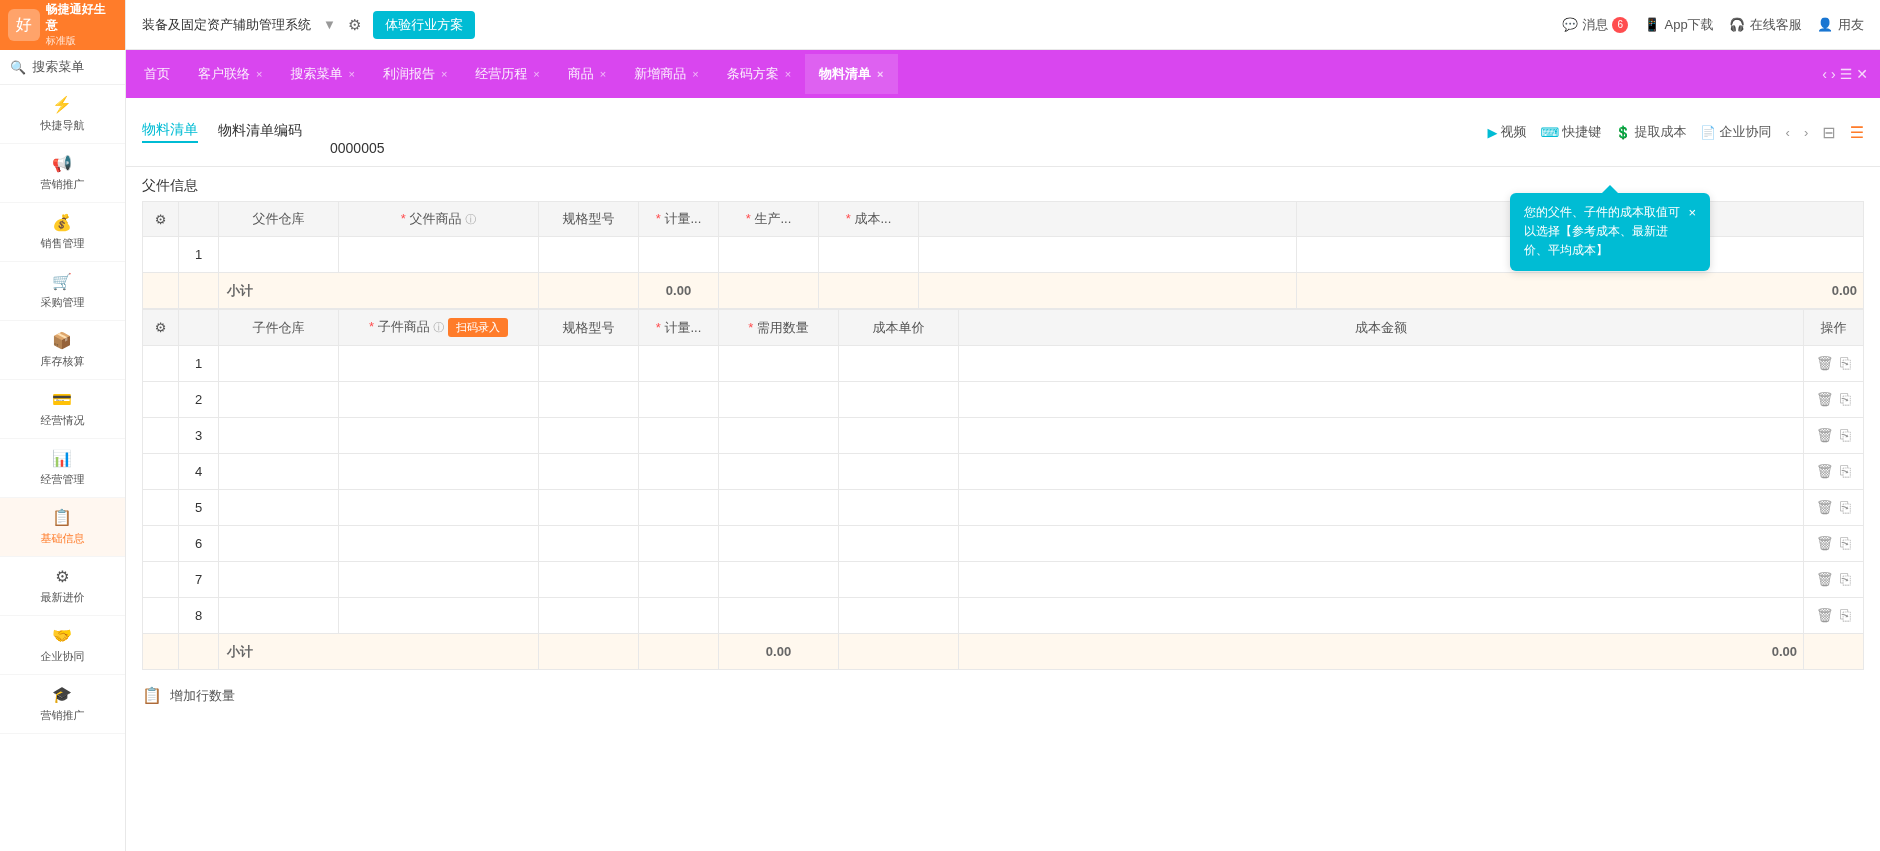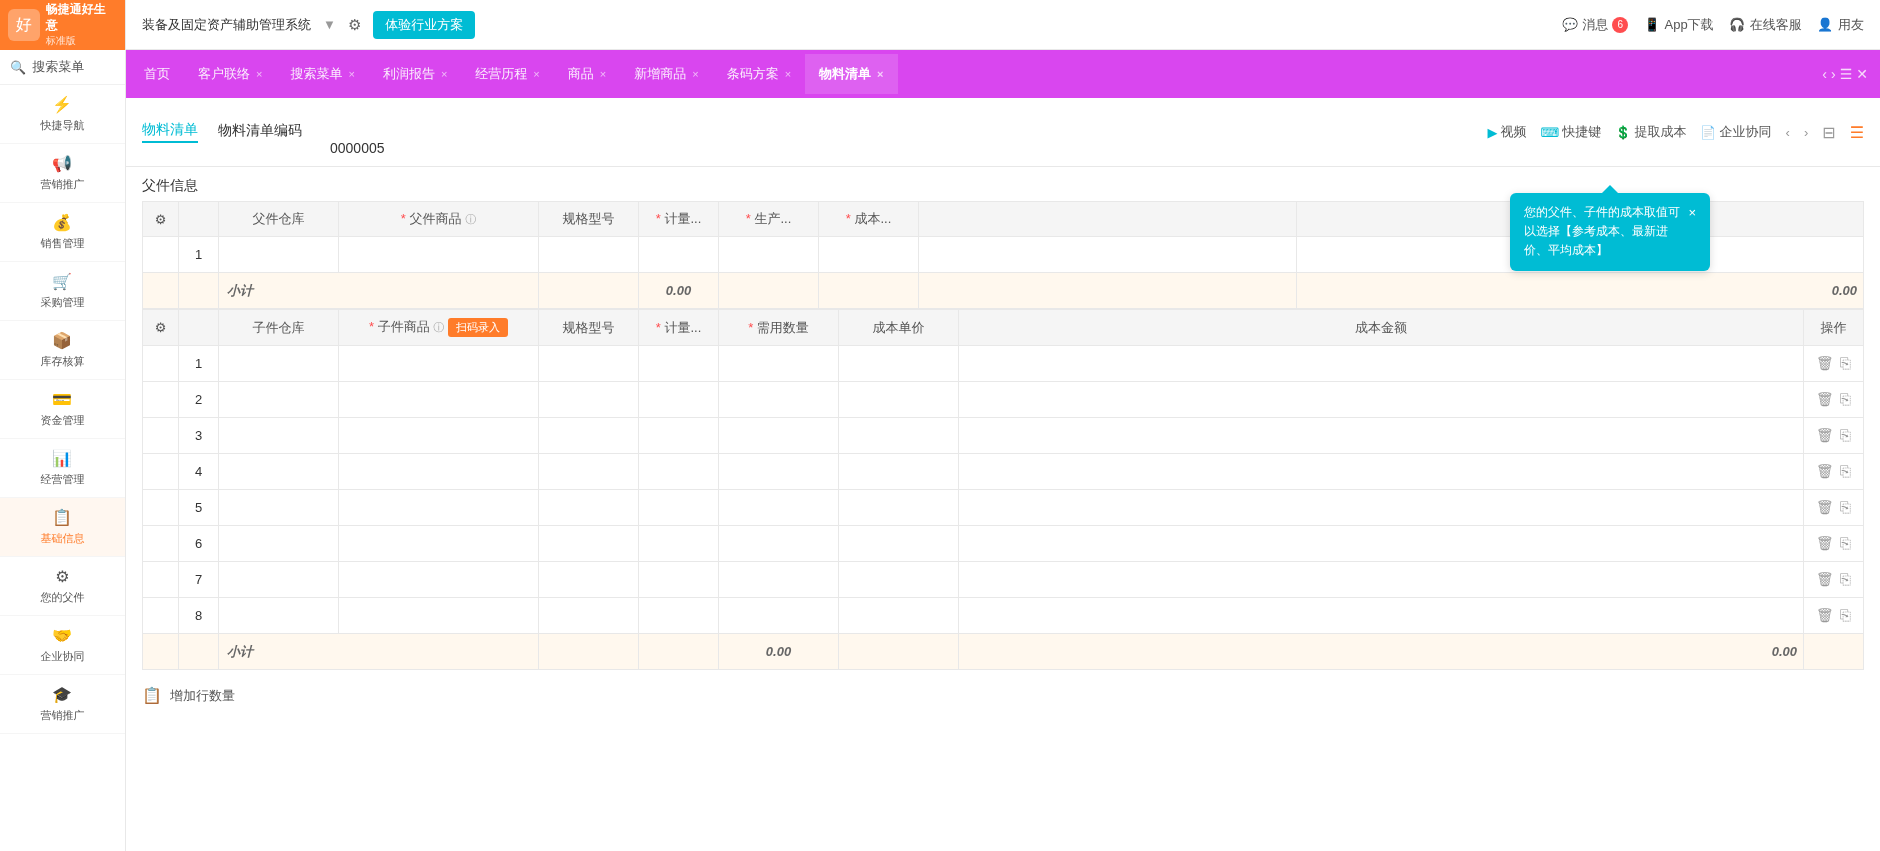--- a/index.html
+++ b/index.html
@@ -184,21 +184,20 @@
       border: 1px solid #e8e8e8;
       padding: 6px;
       text-align: center;
       color: #333;
       height: 36px;
     }
     .subtotal-row td {
       background: #fff8ee !important;
       font-weight: bold;
       color: #666;
-      font-style: italic;
     }
     .col-num { width: 40px; }
     .col-settings { width: 36px; }
     .col-warehouse { width: 120px; }
     .col-product { width: 200px; }
     .col-spec { width: 100px; }
     .col-unit { width: 80px; }
     .col-produce { width: 100px; }
     .col-cost { width: 100px; }
     .col-ops { width: 60px; }
@@ -300,33 +299,33 @@
   <div class="sidebar-item">
     <span class="icon">🛒</span>
     <span class="label">采购管理</span>
   </div>
   <div class="sidebar-item">
     <span class="icon">📦</span>
     <span class="label">库存核算</span>
   </div>
   <div class="sidebar-item">
     <span class="icon">💳</span>
-    <span class="label">资金管理</span>
+    <span class="label">经营情况</span>
   </div>
   <div class="sidebar-item">
     <span class="icon">📊</span>
     <span class="label">经营管理</span>
   </div>
   <div class="sidebar-item active">
     <span class="icon">📋</span>
     <span class="label">基础信息</span>
   </div>
   <div class="sidebar-item">
     <span class="icon">⚙</span>
-    <span class="label">您的父件</span>
+    <span class="label">最新进价</span>
   </div>
   <div class="sidebar-item">
     <span class="icon">🤝</span>
     <span class="label">企业协同</span>
   </div>
   <div class="sidebar-item">
     <span class="icon">🎓</span>
     <span class="label">营销推广</span>
   </div>
 </div>

